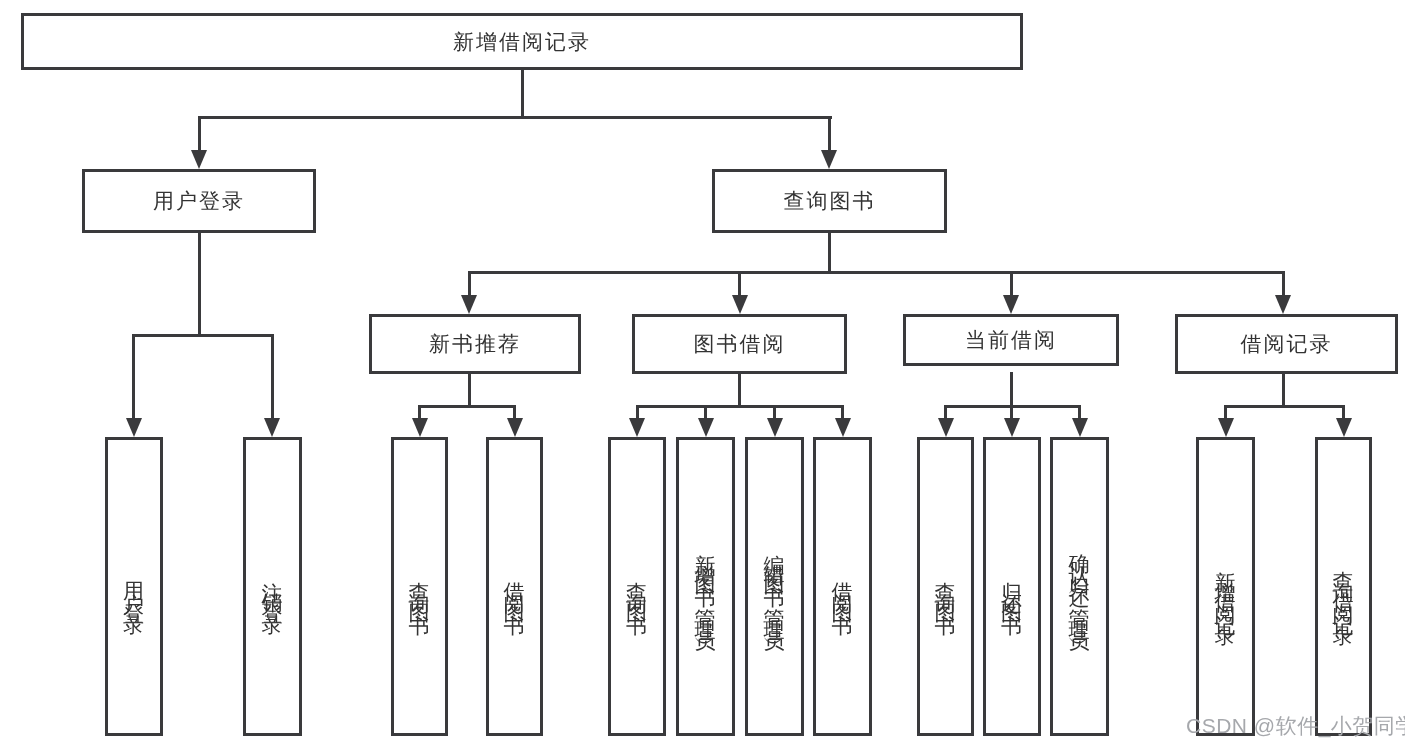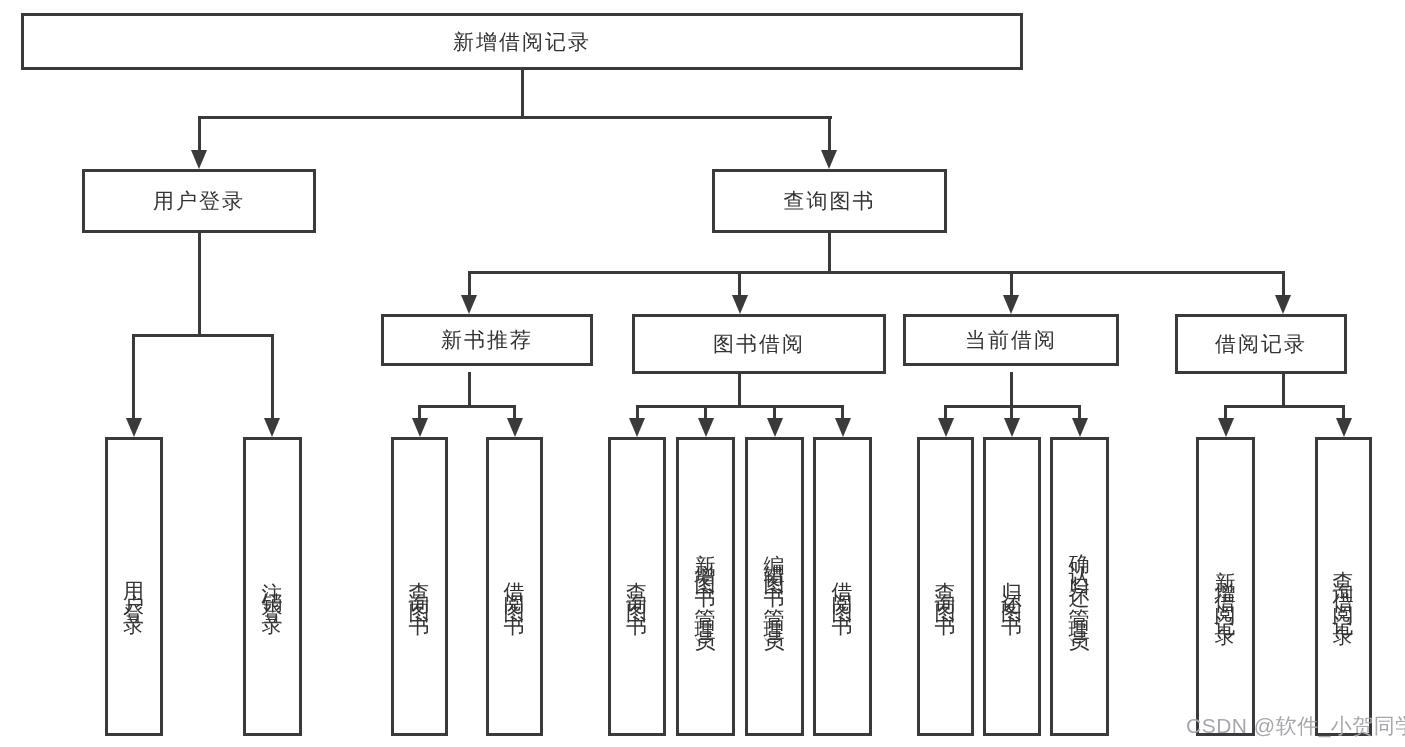--- a/index.html
+++ b/index.html
@@ -77,30 +77,30 @@
   <div class="hline" style="left:468px;top:271px;width:817px"></div>
   <div class="vline" style="left:468px;top:271px;height:26px"></div>
   <div class="arrow" style="left:461px;top:295px"></div>
   <div class="vline" style="left:738px;top:271px;height:26px"></div>
   <div class="arrow" style="left:732px;top:295px"></div>
   <div class="vline" style="left:1010px;top:271px;height:26px"></div>
   <div class="arrow" style="left:1003px;top:295px"></div>
   <div class="vline" style="left:1282px;top:271px;height:26px"></div>
   <div class="arrow" style="left:1275px;top:295px"></div>
 
-  <div class="box" style="left:381px;top:314px;width:212px;height:52px">
+  <div class="box" style="left:369px;top:314px;width:212px;height:60px">
     <span>新书推荐</span>
   </div>
-  <div class="box" style="left:632px;top:314px;width:254px;height:60px">
+  <div class="box" style="left:632px;top:314px;width:215px;height:60px">
     <span>图书借阅</span>
   </div>
   <div class="box" style="left:903px;top:314px;width:216px;height:52px">
     <span>当前借阅</span>
   </div>
-  <div class="box" style="left:1175px;top:314px;width:172px;height:60px">
+  <div class="box" style="left:1175px;top:314px;width:223px;height:60px">
     <span>借阅记录</span>
   </div>
 
   <div class="vline" style="left:468px;top:372px;height:36px"></div>
   <div class="hline" style="left:418px;top:405px;width:98px"></div>
   <div class="vline" style="left:418px;top:405px;height:15px"></div>
   <div class="arrow" style="left:412px;top:418px"></div>
   <div class="vline" style="left:513px;top:405px;height:15px"></div>
   <div class="arrow" style="left:507px;top:418px"></div>
 

